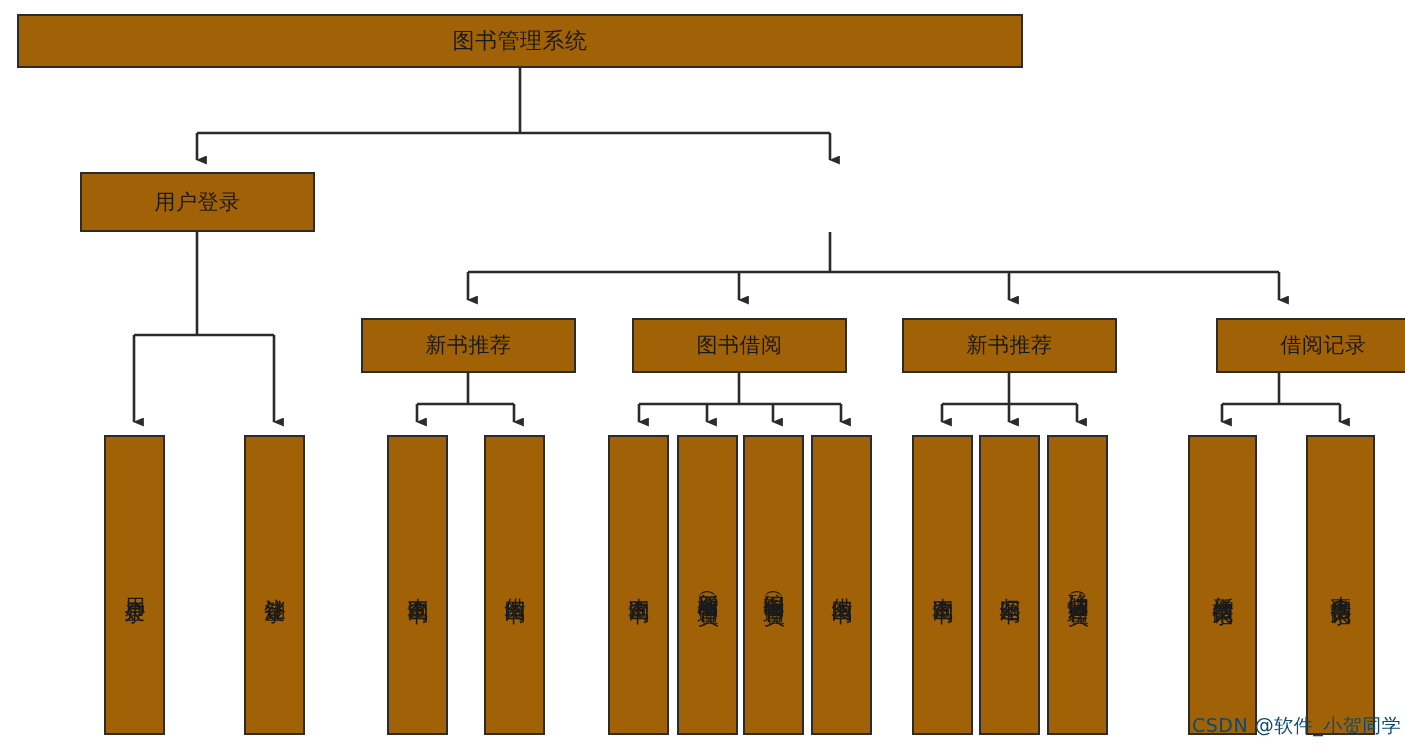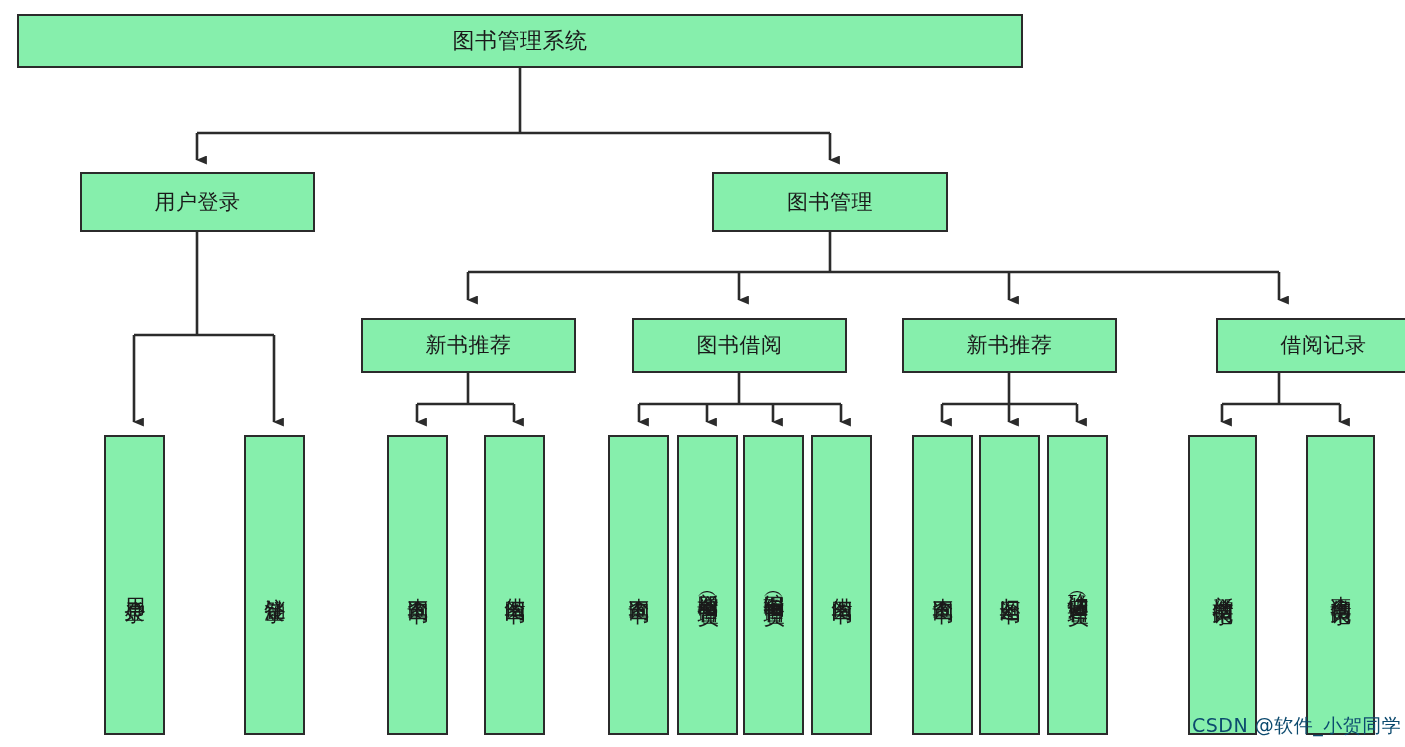--- a/index.html
+++ b/index.html
@@ -23,21 +23,21 @@
     left: 0;
     top: 0;
     width: 1405px;
     height: 747px;
     pointer-events: none;
   }
   .node {
     position: absolute;
     box-sizing: border-box;
     border: 2.5px solid #2b2b2b;
-    background: #86efac;
+    background: #a16207;
     display: flex;
     align-items: center;
     justify-content: center;
     color: #1a1a1a;
   }
   .node.horiz {
     font-size: 21px;
     line-height: 1.15;
     letter-spacing: 0.5px;
   }
@@ -121,23 +121,20 @@
   </svg>
 
   <div class="node horiz root" style="left:17px; top:14px; width:1006px; height:54px;">
     <span>图书管理系统</span>
   </div>
 
   <div class="node horiz" style="left:80px; top:172px; width:235px; height:60px;">
     <span>用户登录</span>
   </div>
 
-  <div class="node horiz" style="left:712px; top:172px; width:236px; height:60px;">
-    <span>图书管理</span>
-  </div>
 
   <div class="node horiz" style="left:632px; top:318px; width:215px; height:55px;">
     <span>图书借阅</span>
   </div>
 
   <div class="node horiz" style="left:361px; top:318px; width:215px; height:55px;">
     <span>新书推荐</span>
   </div>
 
   <div class="node horiz" style="left:902px; top:318px; width:215px; height:55px;">

